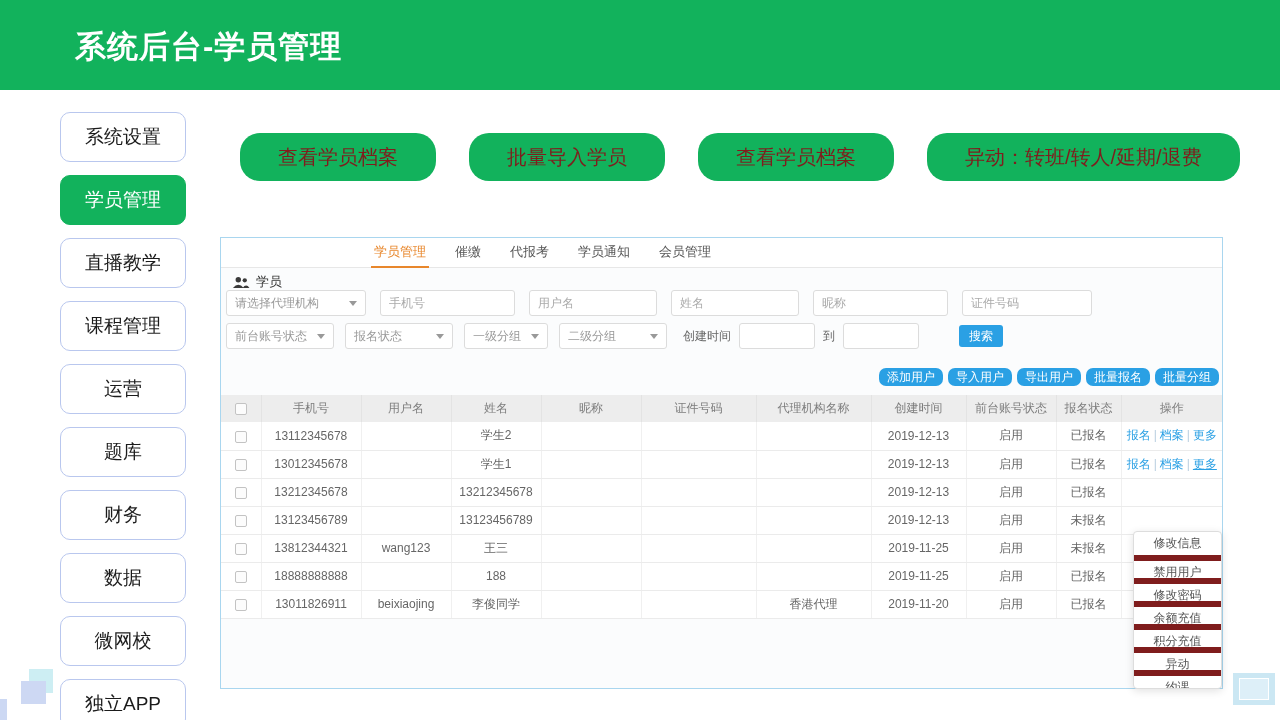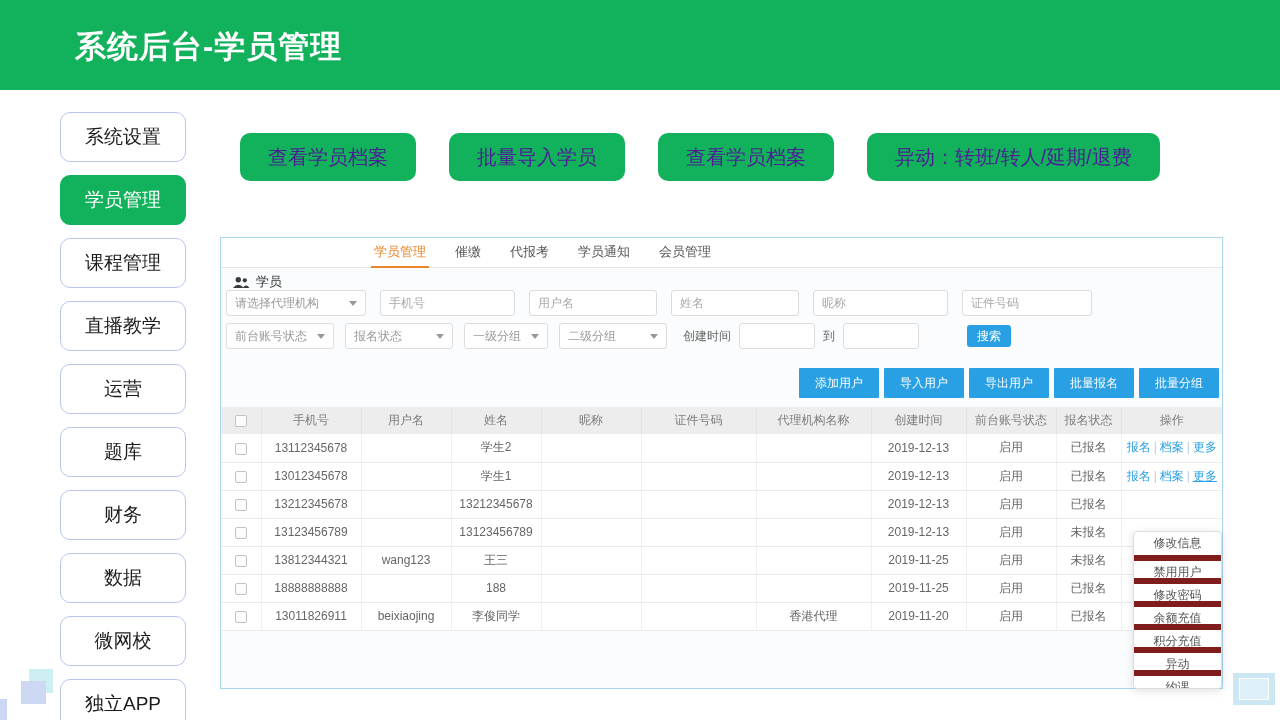--- a/index.html
+++ b/index.html
@@ -12,22 +12,22 @@
 
   
   .sidebar { position:absolute; left:60px; top:112px; width:126px; }
   .side-btn { width:126px; height:50px; margin-bottom:13px; background:#fff; border:1px solid #b9c7ee;
               border-radius:10px; display:flex; align-items:center; justify-content:center;
               font-size:19px; color:#1b1b1b; cursor:pointer; }
   .side-btn.active { background:#12b25c; border-color:#12b25c; color:#fff; }
 
   
   .quick-actions { position:absolute; left:240px; top:133px; display:flex; gap:33px; }
-  .qa-btn { height:48px; background:#12b25c; border-radius:10px; color:#4c1d95; font-size:20px;
-            display:flex; align-items:center; justify-content:center; padding:0 28px; cursor:pointer; }
+  .qa-btn { height:48px; background:#12b25c; border-radius:20px; color:#7f1d1d; font-size:20px;
+            display:flex; align-items:center; justify-content:center; padding:0 38px; cursor:pointer; }
 
   
   .panel { position:absolute; left:220px; top:237px; width:1003px; height:452px;
            background:#fbfcfd; border:1px solid #a9d6ef; }
   .panel-top { height:30px; background:#fff; border-bottom:1px solid #e7e7e7; display:flex; align-items:stretch; position:relative; }
   .module { display:flex; align-items:center; gap:6px; margin-left:11px; font-size:13px; color:#333;margin-top:44px; }
   .module svg { display:block; fill:#3a3a3a; }
   .tabs { position:absolute; left:150px; top:0; height:30px; display:flex; gap:23px; }
   .tab { display:flex; align-items:center; height:30px; padding:0 3px; font-size:13px; color:#555; cursor:pointer; border-bottom:2px solid transparent; }
   .tab.active { color:#e8872c; border-bottom-color:#e8872c; }
@@ -43,25 +43,25 @@
   .f-select { height:26px; background:#fff; border:1px solid #dcdcdc; border-radius:3px;
               display:flex; align-items:center; justify-content:space-between;
               padding:0 8px; font-size:12px; color:#999; margin-right:14px; cursor:pointer; }
   .f-select .caret { width:0; height:0; border-left:4px solid transparent; border-right:4px solid transparent; border-top:5px solid #999; }
   .f-input { height:26px; border:1px solid #dcdcdc; border-radius:3px; background:#fff;
              font-size:12px; color:#555; padding:0 8px; margin-right:14px; outline:none; }
   .f-input::placeholder { color:#aaa; }
   .f-label { font-size:12px; color:#666; margin-right:8px; }
   .date-input { width:76px; margin-right:8px; }
   .search-btn { width:44px; height:22px; background:#2aa0e4; border:none; border-radius:3px;
-                color:#fff; font-size:12px; margin-left:40px; cursor:pointer; }
+                color:#fff; font-size:12px; margin-left:32px; cursor:pointer; }
 
   .bulk-row { margin-top:19px; display:flex; justify-content:flex-end; gap:5px; padding-right:3px; }
-  .bulk-btn { min-width:62px; height:30px; background:#2aa0e4; border:none; border-radius:1px;
-              color:#fff; font-size:12px; padding:0 16px; cursor:pointer; }
+  .bulk-btn { min-width:62px; height:18px; background:#2aa0e4; border:none; border-radius:7px;
+              color:#fff; font-size:12px; padding:0 8px; cursor:pointer; }
 
   table.grid { margin-top:9px; width:1001px; border-collapse:collapse; table-layout:fixed; background:#fff; }
   table.grid th { height:27px; background:#ededed; font-weight:normal; font-size:12px; color:#7d7d7d; border-right:1px solid #e3e3e3; }
   table.grid th:last-child { border-right:none; }
   table.grid td { height:28px; font-size:12px; color:#666; text-align:center; border-bottom:1px solid #ebebeb;
                   border-right:1px solid #f0f0f0; overflow:hidden; white-space:nowrap; }
   table.grid td:last-child { border-right:none; }
   .cbx { display:inline-block; width:12px; height:12px; border:1px solid #c3c3c3; border-radius:2px; background:#fcfcfc; vertical-align:middle; cursor:pointer; }
   .red { color:#e05048; }
   .op-link { color:#2aa0e4; text-decoration:none; cursor:pointer; }
@@ -85,22 +85,22 @@
 </head>
 <body>
 
 <header class="topbar">
   <h1>系统后台-学员管理</h1>
 </header>
 
 <nav class="sidebar" id="sidebarEl">
     <div class="side-btn">系统设置</div>
     <div class="side-btn active">学员管理</div>
+    <div class="side-btn">直播教学</div>
     <div class="side-btn">课程管理</div>
-    <div class="side-btn">直播教学</div>
     <div class="side-btn">运营</div>
     <div class="side-btn">题库</div>
     <div class="side-btn">财务</div>
     <div class="side-btn">数据</div>
     <div class="side-btn">微网校</div>
     <div class="side-btn">独立APP</div>
   </nav>
 
 <div class="quick-actions" id="quickActionsEl">
     <div class="qa-btn">查看学员档案</div>

